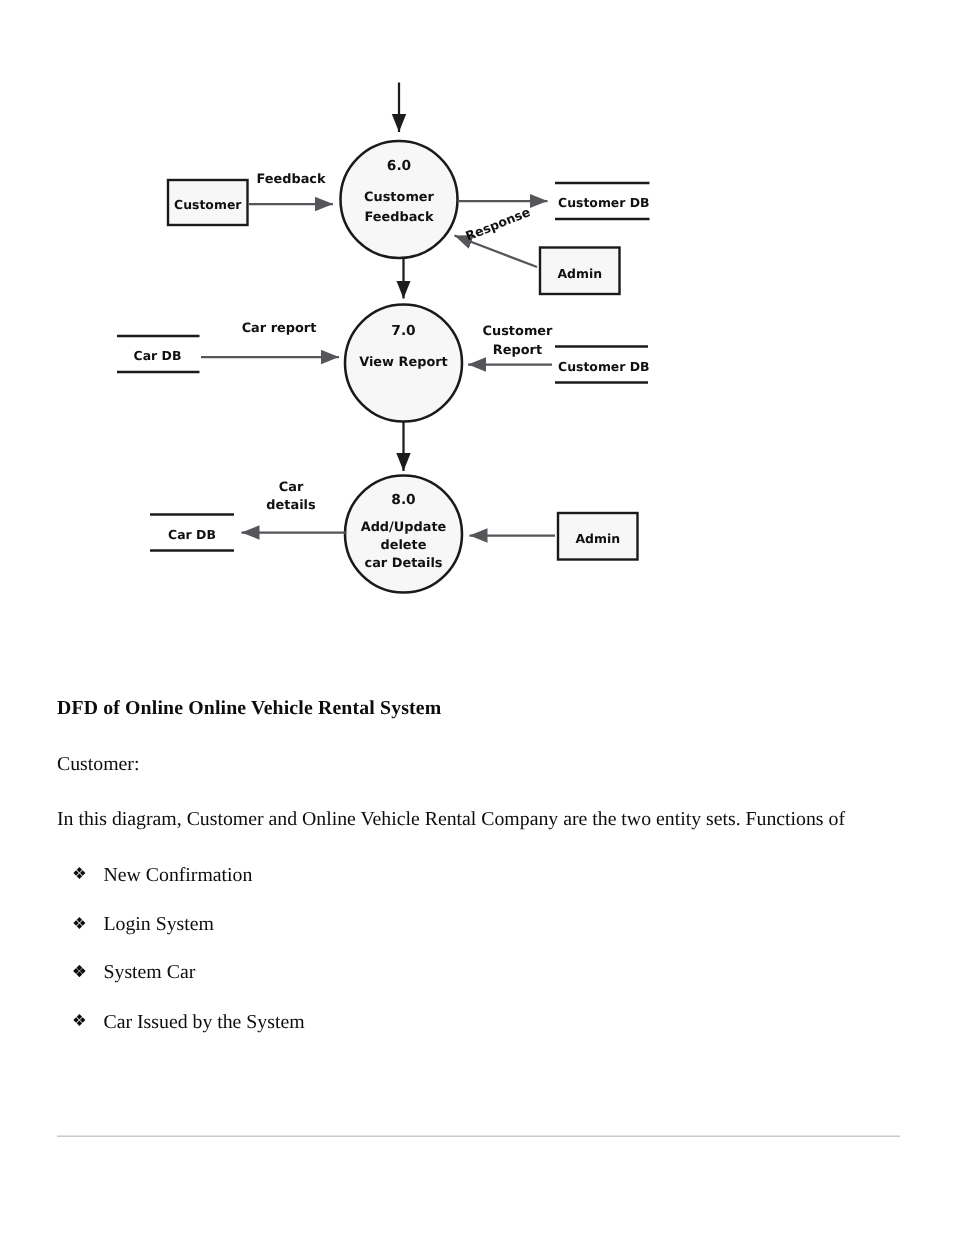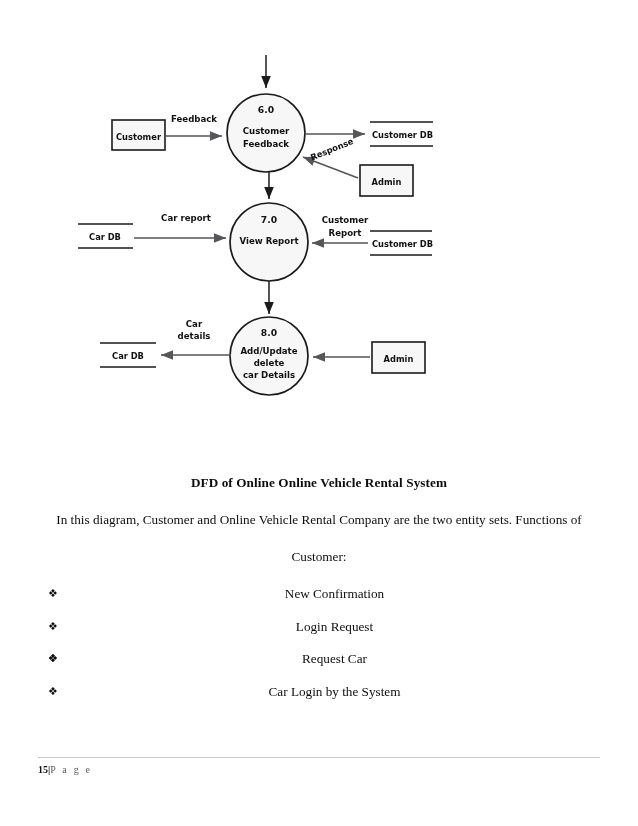--- a/index.html
+++ b/index.html
@@ -7,21 +7,21 @@
     width:638px;height:826px;position:relative;overflow:hidden;
     font-family:"Liberation Serif", serif;color:#0d0d0d;
   }
   .page{position:absolute;left:0;top:0;width:638px;height:826px;}
 
   
   .diagram{position:absolute;left:0;top:0;width:638px;height:440px;}
   .diagram svg{display:block;}
 
   
-  .doc{position:absolute;left:38px;top:475px;width:562px;text-align:center;}
+  .doc{position:absolute;left:38px;top:464px;width:562px;}
   .doc-title{
     font-family:"Liberation Serif", serif;
     font-weight:bold;font-size:13.2px;line-height:16px;
     letter-spacing:0.1px;margin:0 0 21px 0;
   }
   .doc-para{
     font-family:"Liberation Serif", serif;
     font-size:13.2px;line-height:16px;margin:0 0 21px 0;
   }
   .bullets{list-style:none;margin:0;padding:0;}
@@ -161,43 +161,42 @@
         <text x="398.5" y="362" text-anchor="middle" font-family="DejaVu Sans, sans-serif" font-size="8.3" font-weight="bold" fill="#111">Admin</text>
       </g>
       <g>
         <line x1="370" y1="357" x2="313" y2="357" stroke="#55555a" stroke-width="1.5" marker-end="url(#ah)"></line>
       </g>
     </svg>
   </div>
 
   <div class="doc">
     <p class="doc-title">DFD of Online Online Vehicle Rental  System</p>
+    <p class="doc-para">Customer:</p>
     <p class="doc-para">In this diagram, Customer and Online Vehicle Rental  Company are the two entity sets. Functions of</p>
-    <p class="doc-para">Customer:</p>
     <ul class="bullets">
       <li>
         <span class="bullet">❖</span>
         <span>New Confirmation</span>
       </li>
       <li>
         <span class="bullet">❖</span>
-        <span>Login Request</span>
-      </li>
-      <li>
-        <span class="bullet">❖</span>
-      </li>
-      <li>
-        <span class="bullet">❖</span>
-        <span>Request Car</span>
-      </li>
-      <li>
-        <span class="bullet">❖</span>
-        <span>Car Login by the System</span>
+        <span>Login System</span>
+      </li>
+      <li>
+        <span class="bullet">❖</span>
+      </li>
+      <li>
+        <span class="bullet">❖</span>
+        <span>System Car</span>
+      </li>
+      <li>
+        <span class="bullet">❖</span>
+        <span>Car Issued by the System</span>
       </li>
     </ul>
   </div>
 
   <div class="footer">
     <div class="rule"></div>
-    <div class="pagenum"><b>15</b><b>|</b><span class="word">P a g e</span></div>
   </div>
 
 </div>
 
 </body></html>

